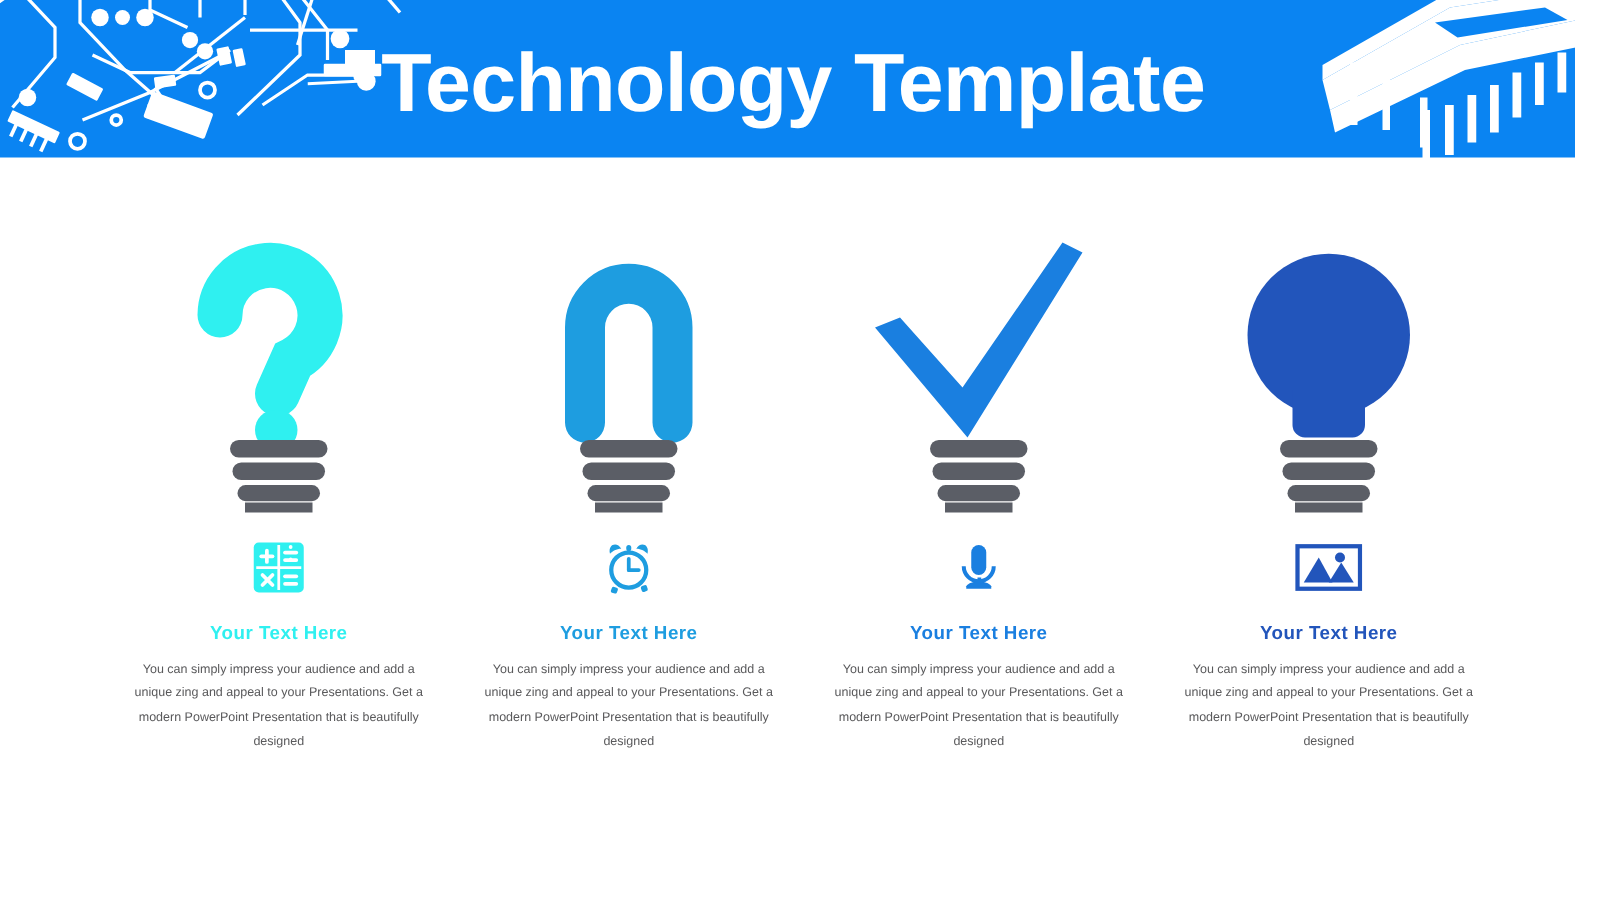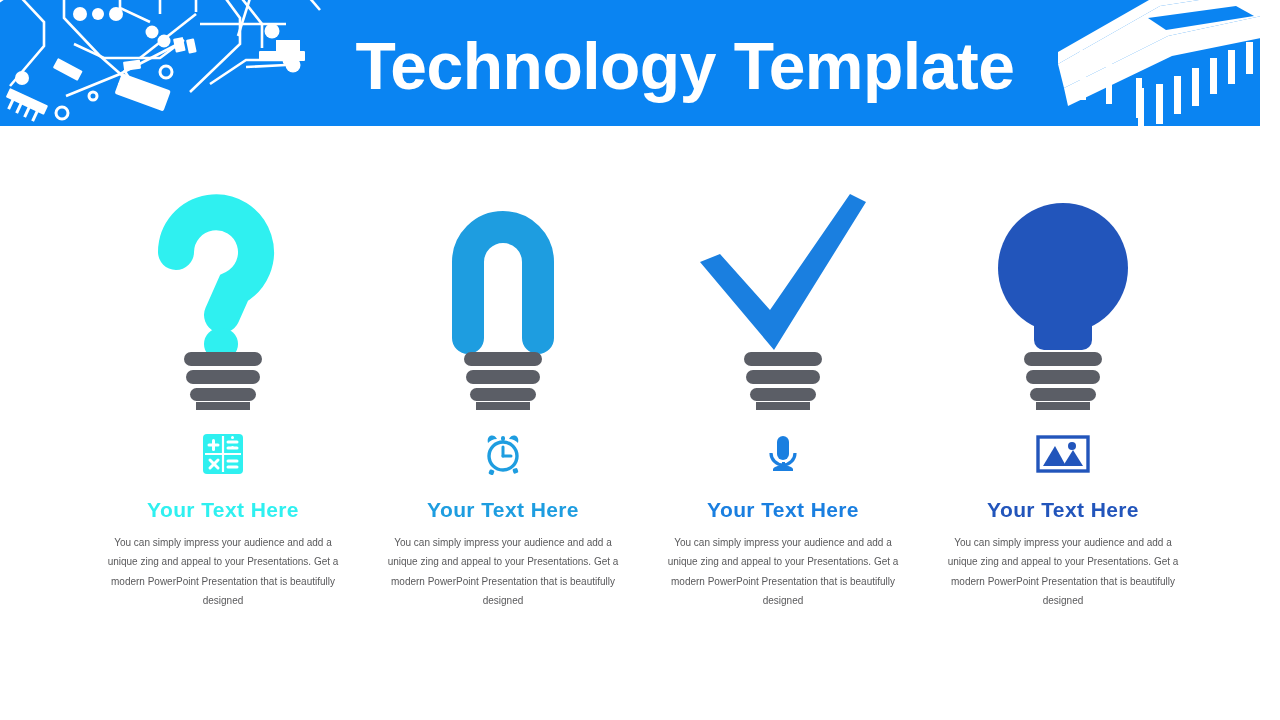--- a/index.html
+++ b/index.html
@@ -15,21 +15,20 @@
     background: #ffffff;
   }
 
   
   .header-band {
     position: absolute;
     left: 0; top: 0;
     width: 1260px; height: 126px;
     background: #0a84f2;
     overflow: visible;
-    text-align: center;
   }
   .header-clip {
     position: absolute;
     left: 0; top: 0;
     width: 1280px; height: 126px;
     overflow: hidden;
   }
   .circuit-svg { position: absolute; left: 0; top: 0; }
   .chip-svg { position: absolute; left: 1040px; top: -8px; }
 
@@ -72,21 +71,21 @@
   .small-icon {
     margin-top: 22px;
     height: 44px;
     display: flex;
     align-items: center;
     justify-content: center;
   }
 
   .col-title {
     margin-top: 22px;
-    font-size: 21px;
+    font-size: 15px;
     font-weight: bold;
     letter-spacing: 0.4px;
     text-align: left;
   }
 
   .col-body {
     margin-top: 11px;
     width: 250px;
     font-size: 10px;
     line-height: 19.3px;

